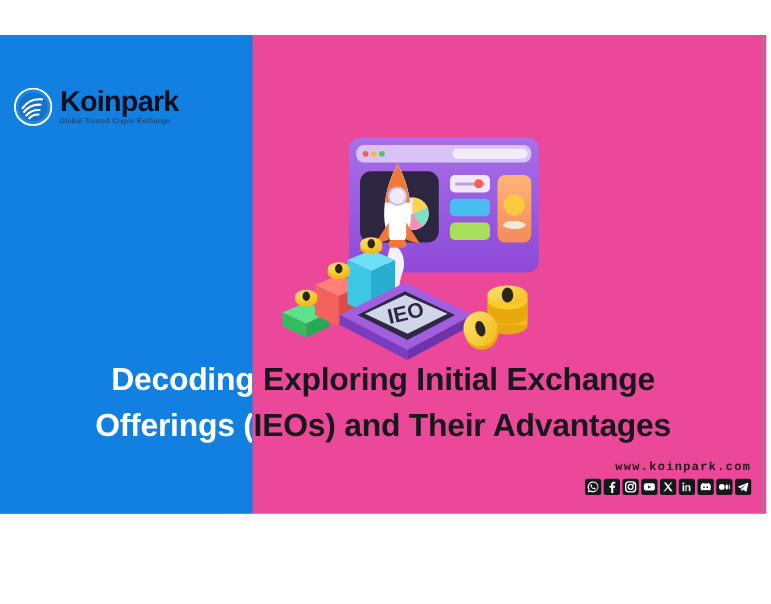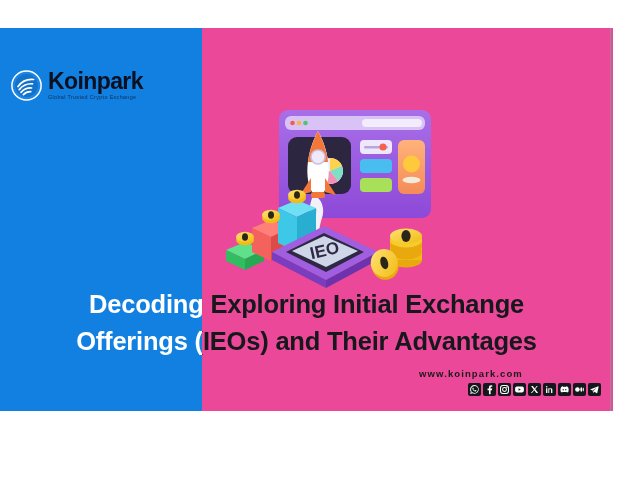--- a/index.html
+++ b/index.html
@@ -115,21 +115,22 @@
   }
   .hl-clip-blue .hl-line { color: #ffffff; }
   .hl-clip-white .hl-line { color: #16181c; }
 
   
   #footer {
     position: absolute;
     right: 12px;
     top: 340px;
     width: 260px;
-    text-align: center;
+    text-align: right;
+    font-family: Liberation Mono, monospace;
   }
   #site-url {
     font-size: 9.5px;
     font-weight: bold;
     color: #1a1a1a;
     letter-spacing: 1.1px;
     margin-bottom: 4px;
   }
   #social-row {
     display: flex;

